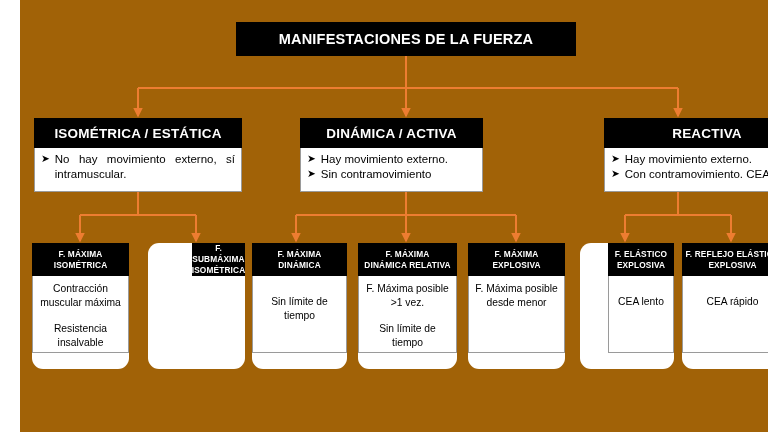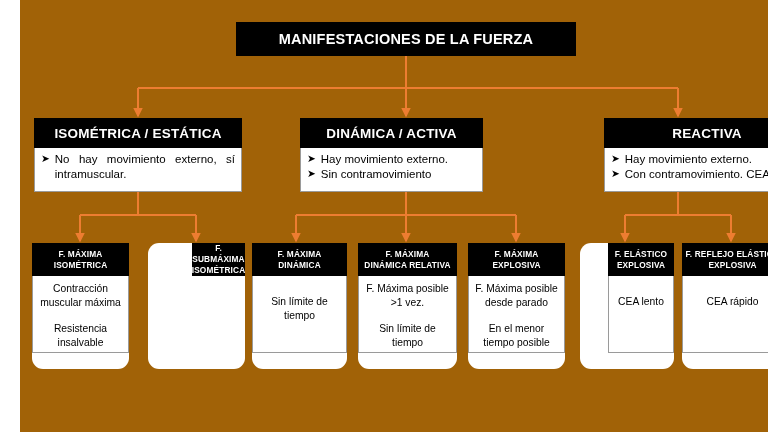--- a/index.html
+++ b/index.html
@@ -248,22 +248,21 @@
       <p class="leaf-p2">Sin límite de tiempo</p>
     </div>
   </div>
 
   <div class="node lvl3" style="left:448px; width:97px;">
     <div class="node-head">
       <span>F. MÁXIMA</span>
       <span>EXPLOSIVA</span>
     </div>
     <div class="node-body">
-      <p class="leaf-p1">F. Máxima posible desde parado</p>
-      <p class="leaf-p2">En el menor tiempo posible</p>
+      <p class="leaf-p1">F. Máxima posible desde menor</p>
     </div>
   </div>
 
   <div class="node lvl3" style="left:560px; width:94px;padding-left:28px;">
     <div class="node-head">
       <span>F. ELÁSTICO</span>
       <span>EXPLOSIVA</span>
     </div>
     <div class="node-body">
       <p class="leaf-p2">CEA lento</p>

